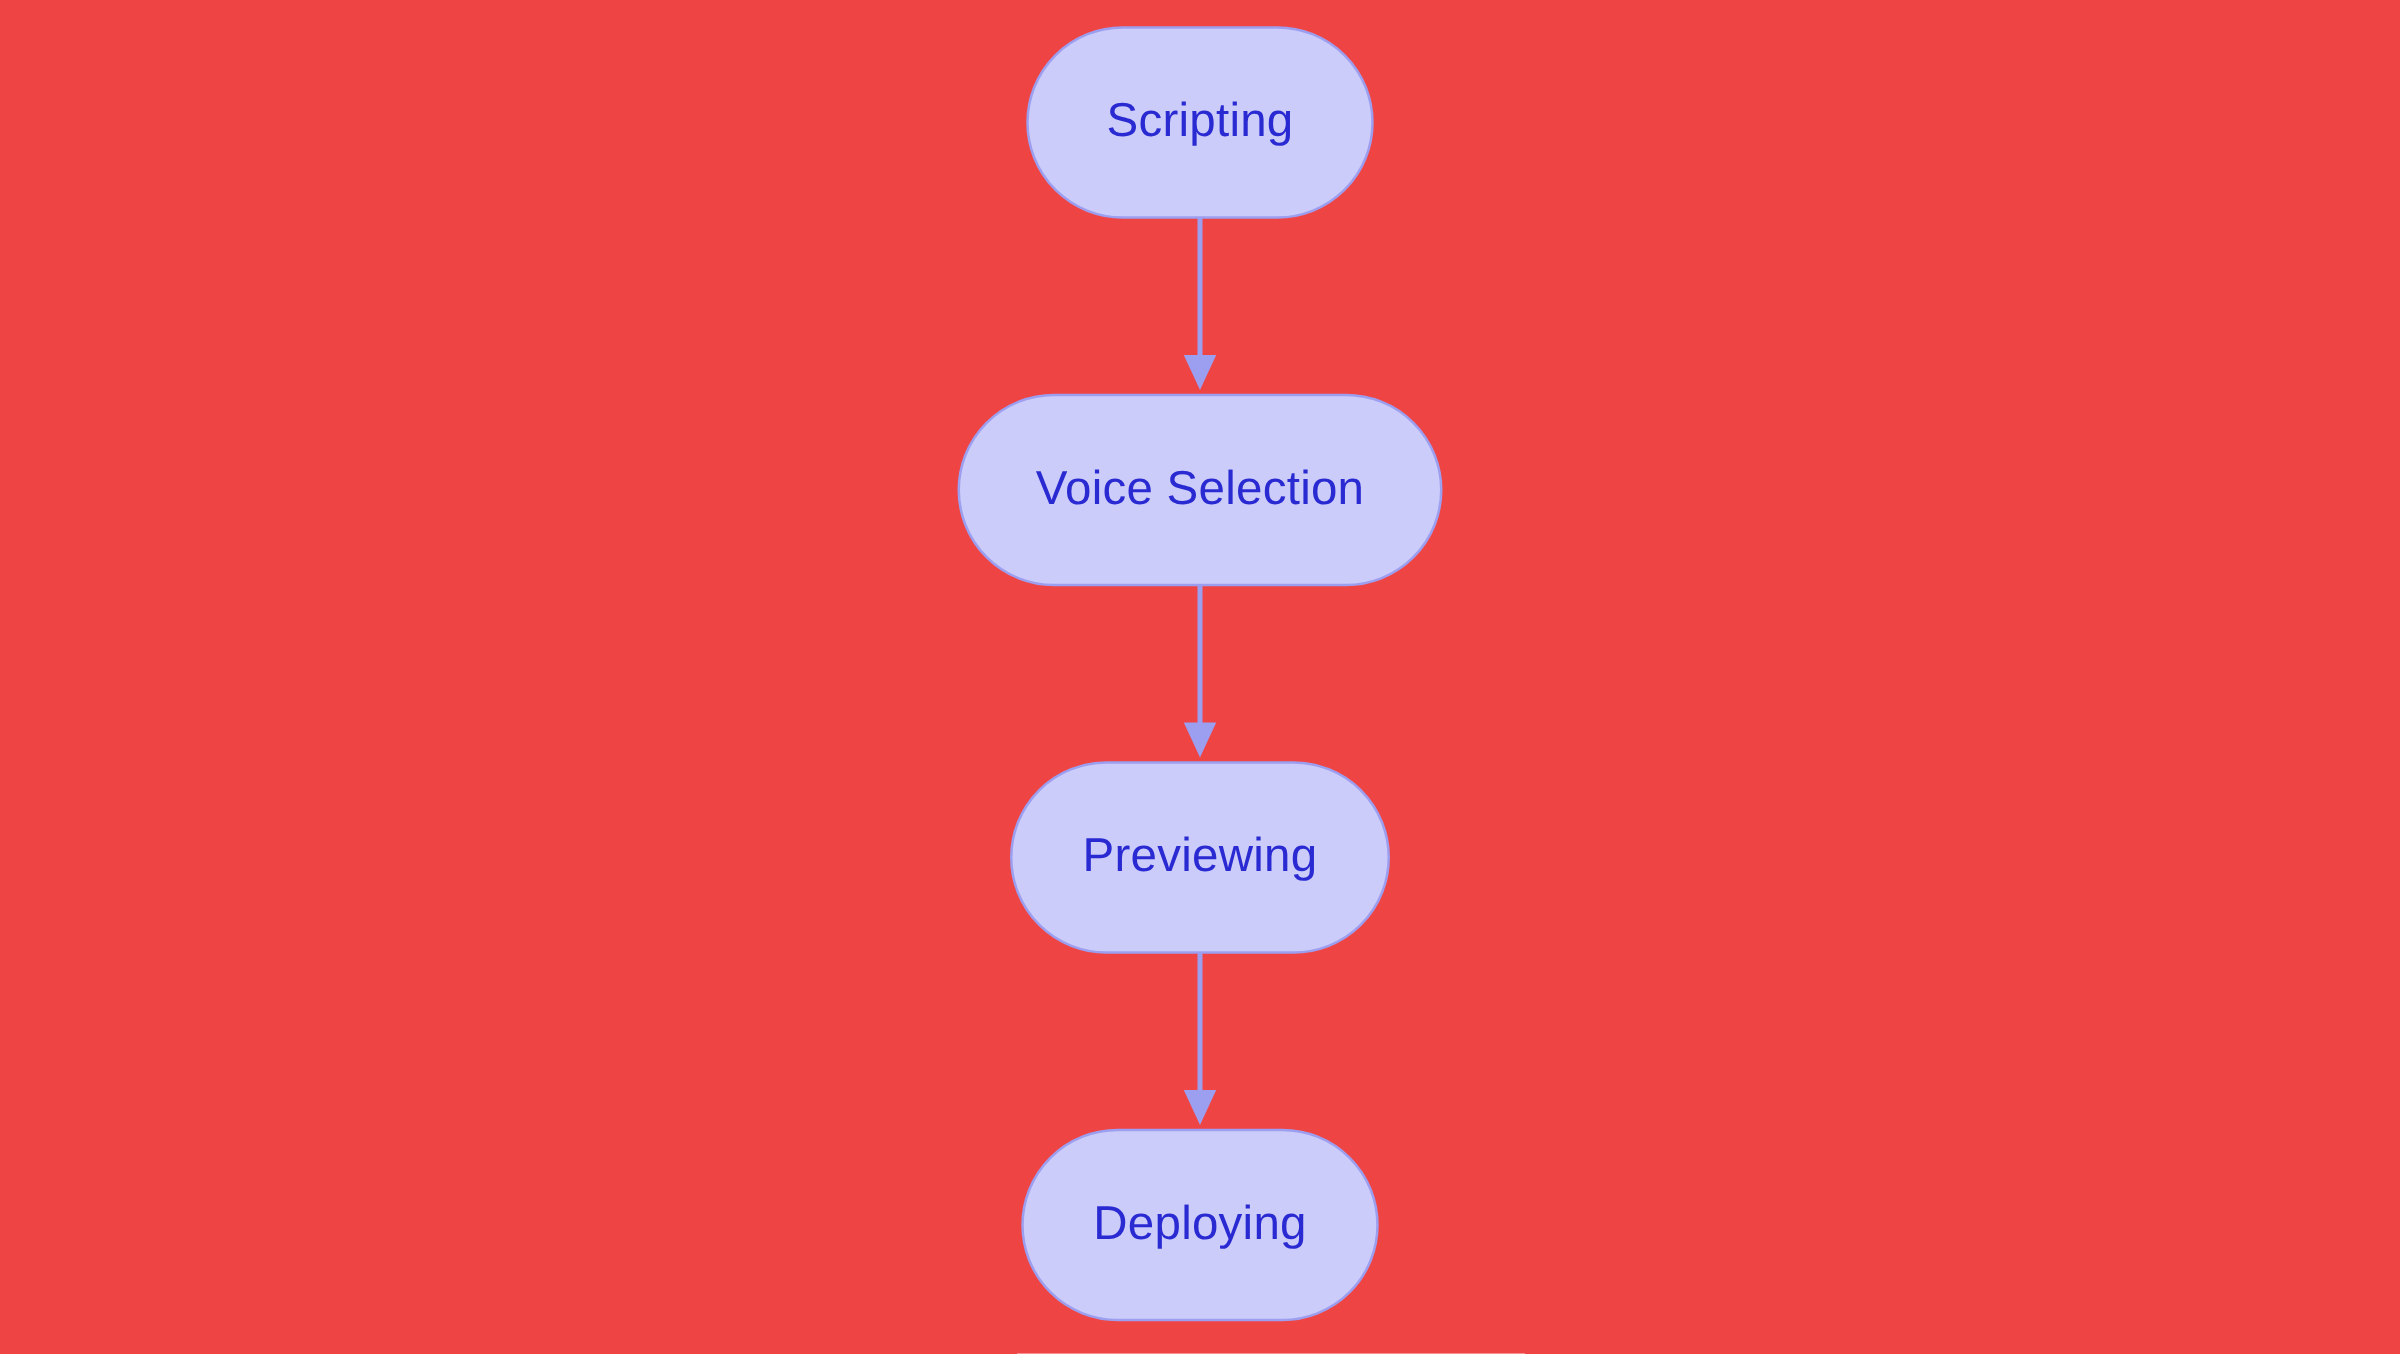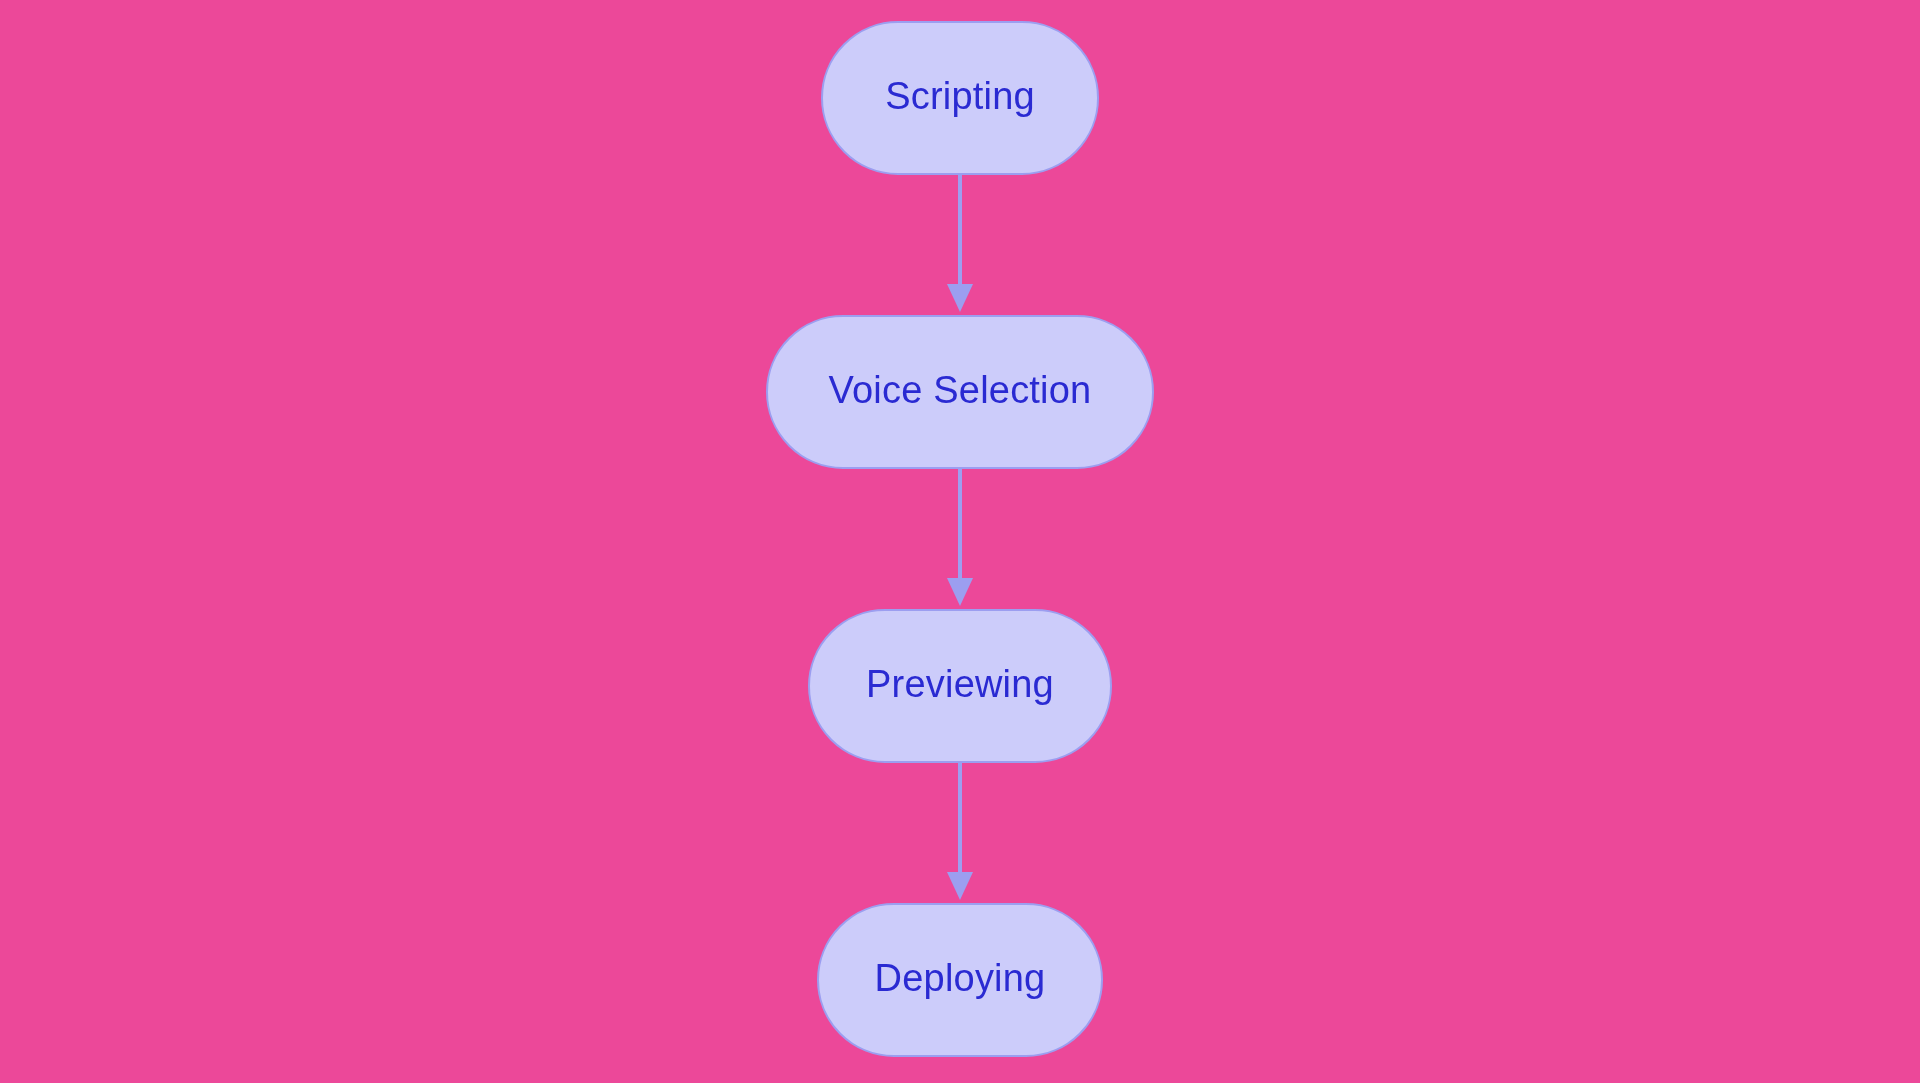--- a/index.html
+++ b/index.html
@@ -11,21 +11,21 @@
   body {
     width: 1920px;
     height: 1083px;
     overflow: hidden;
     font-family: "Liberation Sans", "DejaVu Sans", sans-serif;
   }
   #flow-canvas {
     position: relative;
     width: 1920px;
     height: 1083px;
-    background: #ec4899;
+    background: #ef4444;
   }
   #flow-svg {
     position: absolute;
     top: 0;
     left: 0;
     width: 1920px;
     height: 1083px;
     display: block;
   }
   .node-rect {

